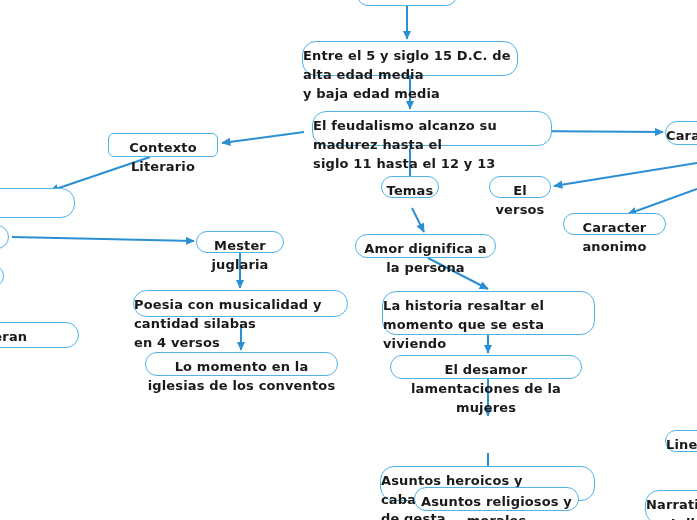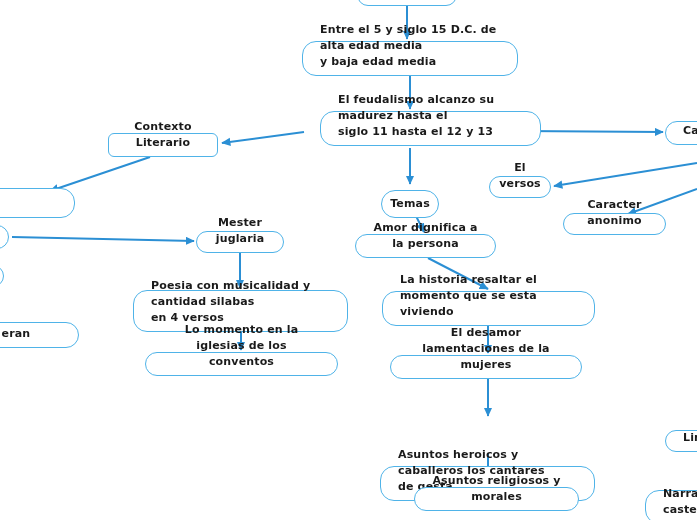--- a/index.html
+++ b/index.html
@@ -26,23 +26,23 @@
     height: 520px;
     pointer-events: none;
   }
   .node {
     position: absolute;
     box-sizing: border-box;
     background: #ffffff;
     border: 1.6px solid #4FB3E8;
     border-radius: 14px;
     display: flex;
-    align-items: flex-end;
-    padding: 5px 17px;
-    font-size: 11px;
+    align-items: flex-start;
+    padding: 5px 0;
+    font-size: 13px;
     font-weight: bold;
     line-height: 1.45;
     color: #1a1a1a;
     letter-spacing: 0.15px;
     z-index: 2;
     white-space: pre-line;
   }
   .node.center { justify-content: center; text-align: center; }
   .node.left   { justify-content: flex-start; text-align: left; }
 </style>
@@ -72,36 +72,36 @@
         <path d="M 241 324 L 241 350" stroke="#2B8FD4" stroke-width="2" fill="none" stroke-linecap="butt" marker-end="url(#arrowhead)"></path>
         <path d="M 488 326 L 488 353" stroke="#2B8FD4" stroke-width="2" fill="none" stroke-linecap="butt" marker-end="url(#arrowhead)"></path>
         <path d="M 488 379 L 488 416" stroke="#2B8FD4" stroke-width="2" fill="none" stroke-linecap="butt" marker-end="url(#arrowhead)"></path>
         <path d="M 488 453 L 488 485" stroke="#2B8FD4" stroke-width="2" fill="none" stroke-linecap="butt" marker-end="url(#arrowhead)"></path>
       </g>
   </svg>
   <div id="node-layer">
       <div class="node center" style="left: 357px; top: -16px; width: 100px; height: 22px;"><span></span></div>
       <div class="node left" style="left: 302px; top: 41px; width: 216px; height: 35px;"><span>Entre el 5 y siglo 15 D.C. de alta edad media
 y baja edad media</span></div>
-      <div class="node left" style="left: 320px; top: 111px; width: 221px; height: 35px;"><span>El feudalismo alcanzo su madurez hasta el
+      <div class="node left" style="left: 312px; top: 111px; width: 240px; height: 35px;"><span>El feudalismo alcanzo su madurez hasta el
 siglo 11 hasta el 12 y 13</span></div>
       <div class="node center" style="left: 108px; top: 133px; width: 110px; height: 24px; border-radius: 6px;"><span>Contexto Literario</span></div>
       <div class="node left" style="left: 665px; top: 121px; width: 110px; height: 24px;"><span>Caracteristicas</span></div>
       <div class="node left" style="left: -70px; top: 188px; width: 145px; height: 30px;"></div>
       <div class="node left" style="left: -96px; top: 225px; width: 105px; height: 24px;"><span></span></div>
       <div class="node left" style="left: -96px; top: 265px; width: 100px; height: 22px;"><span></span></div>
       <div class="node left" style="left: -66px; top: 322px; width: 145px; height: 26px;"><span>ersos y eran</span></div>
-      <div class="node center" style="left: 381px; top: 190px; width: 58px; height: 28px;"><span>Temas</span></div>
+      <div class="node center" style="left: 381px; top: 176px; width: 58px; height: 22px;"><span>Temas</span></div>
       <div class="node center" style="left: 489px; top: 176px; width: 62px; height: 22px;"><span>El versos</span></div>
       <div class="node center" style="left: 563px; top: 213px; width: 103px; height: 22px;"><span>Caracter anonimo</span></div>
       <div class="node center" style="left: 196px; top: 231px; width: 88px; height: 22px;"><span>Mester juglaria</span></div>
       <div class="node center" style="left: 355px; top: 234px; width: 141px; height: 24px;"><span>Amor dignifica a la persona</span></div>
-      <div class="node left" style="left: 133px; top: 290px; width: 215px; height: 42px;"><span>Poesia con musicalidad y cantidad silabas
+      <div class="node left" style="left: 133px; top: 290px; width: 215px; height: 27px;"><span>Poesia con musicalidad y cantidad silabas
 en 4 versos</span></div>
-      <div class="node left" style="left: 382px; top: 291px; width: 213px; height: 35px;"><span>La historia resaltar el momento que se esta
+      <div class="node left" style="left: 382px; top: 291px; width: 213px; height: 44px;"><span>La historia resaltar el momento que se esta
 viviendo</span></div>
       <div class="node center" style="left: 145px; top: 352px; width: 193px; height: 24px;"><span>Lo momento en la iglesias de los conventos</span></div>
       <div class="node center" style="left: 390px; top: 355px; width: 192px; height: 24px;"><span>El desamor lamentaciones de la mujeres</span></div>
       <div class="node left" style="left: 380px; top: 418px; width: 215px; height: 35px; margin-top: 48px;"><span>Asuntos heroicos y caballeros los cantares
 de gesta</span></div>
       <div class="node left" style="left: 665px; top: 430px; width: 70px; height: 22px;"><span>Linea</span></div>
       <div class="node center" style="left: 414px; top: 487px; width: 165px; height: 24px;"><span>Asuntos religiosos y morales</span></div>
       <div class="node left" style="left: 645px; top: 490px; width: 95px; height: 34px;"><span>Narrativa
 castellana</span></div>
     </div>

